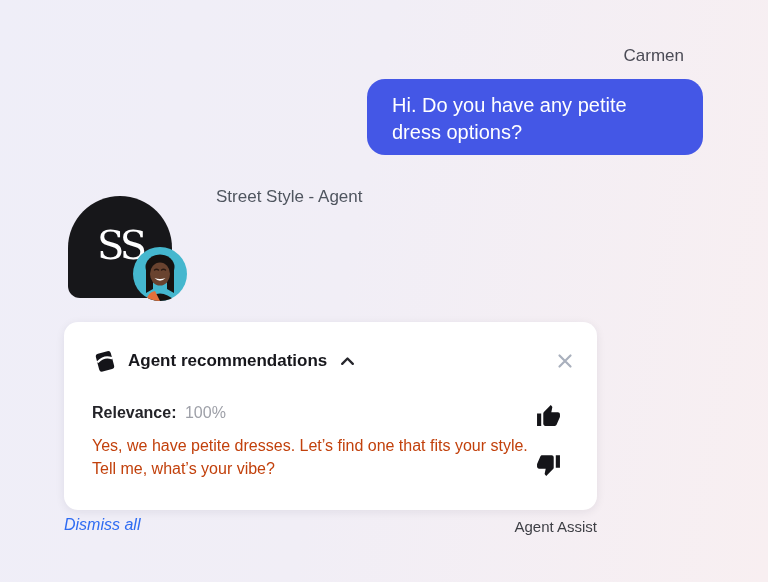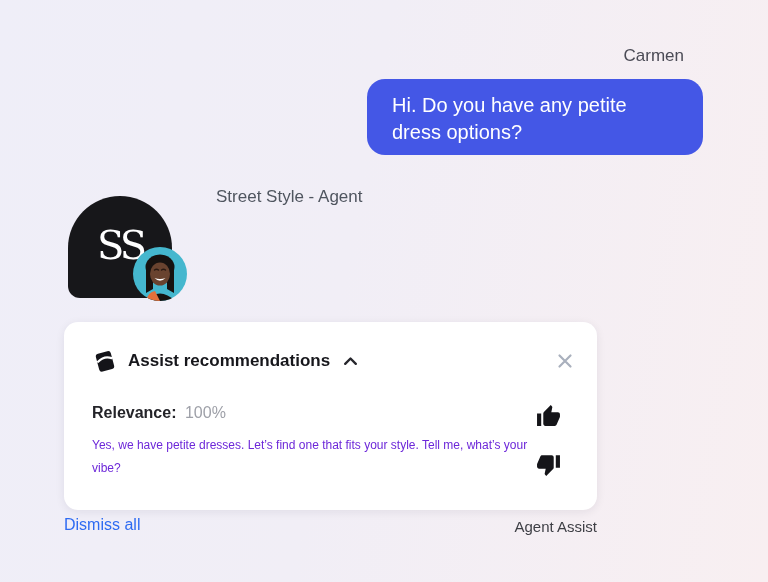--- a/index.html
+++ b/index.html
@@ -61,29 +61,29 @@
     background:#EF7D54; color:#FFFFFF; border:none; border-radius:17px;
     font-family:"Liberation Sans", sans-serif;
     font-size:15px; font-weight:bold; padding:8px 18px; cursor:pointer;
   }
   .close-btn { margin-left:15px; display:flex; align-items:center; cursor:pointer; }
   .relevance-row { position:absolute; left:28px; top:82px; font-size:16px; }
   .relevance-label { font-weight:bold; color:#242429;margin-top:34px; }
   .relevance-value { color:#9EA0A8; margin-left:4px; }
   .suggestion-text {
     position:absolute; left:28px; top:112px; width:442px;
-    font-size:12px; line-height:23px; color:#6d28d9;
+    font-size:16px; line-height:23px; color:#c2410c;
   }
   .thumb-btn { position:absolute; right:36px; width:25px; height:25px; cursor:pointer; }
   .thumb-up { top:82px; }
   .thumb-down { top:130px; }
   
   .dismiss-all {
     position:absolute; left:64px; top:516px;
-    font-size:16px; color:#2E6BF2; cursor:pointer; text-decoration:none;
+    font-size:16px; color:#2E6BF2; cursor:pointer; text-decoration:none;font-style:italic;
   }
   .agent-assist-label {
     position:absolute; right:171px; top:518px;
     font-size:15px; color:#3E3F45;
   }
 </style>
 </head>
 <body>
 
 <div class="stage">
@@ -116,21 +116,21 @@
   <div class="assist-card">
     <div class="card-header">
       <span style="display:flex;">
         <svg width="27" height="27" viewBox="0 0 28 28">
           <g transform="rotate(-15 13 14)">
             <rect x="5.5" y="4.5" width="16" height="19" rx="3" fill="#141419"></rect>
             <path d="M6.5 12.5 c5 -3 10 -3 14.5 0" stroke="#FFFFFF" stroke-width="2.4" fill="none" stroke-linecap="round"></path>
           </g>
         </svg>
       </span>
-      <span class="card-title">Assist recommendations</span>
+      <span class="card-title">Agent recommendations</span>
       <span class="chevron">
         <svg width="17" height="17" viewBox="0 0 16 16">
           <path d="M3 10.2 L8 5.2 L13 10.2" stroke="#26262C" stroke-width="2.2" fill="none" stroke-linecap="round" stroke-linejoin="round"></path>
         </svg>
       </span>
       <span class="header-spacer"></span>
       <span class="close-btn">
         <svg width="20" height="20" viewBox="0 0 20 20">
           <path d="M4.5 4.5 L15.5 15.5 M15.5 4.5 L4.5 15.5" stroke="#A9B0BD" stroke-width="2.2" stroke-linecap="round"></path>
         </svg>

